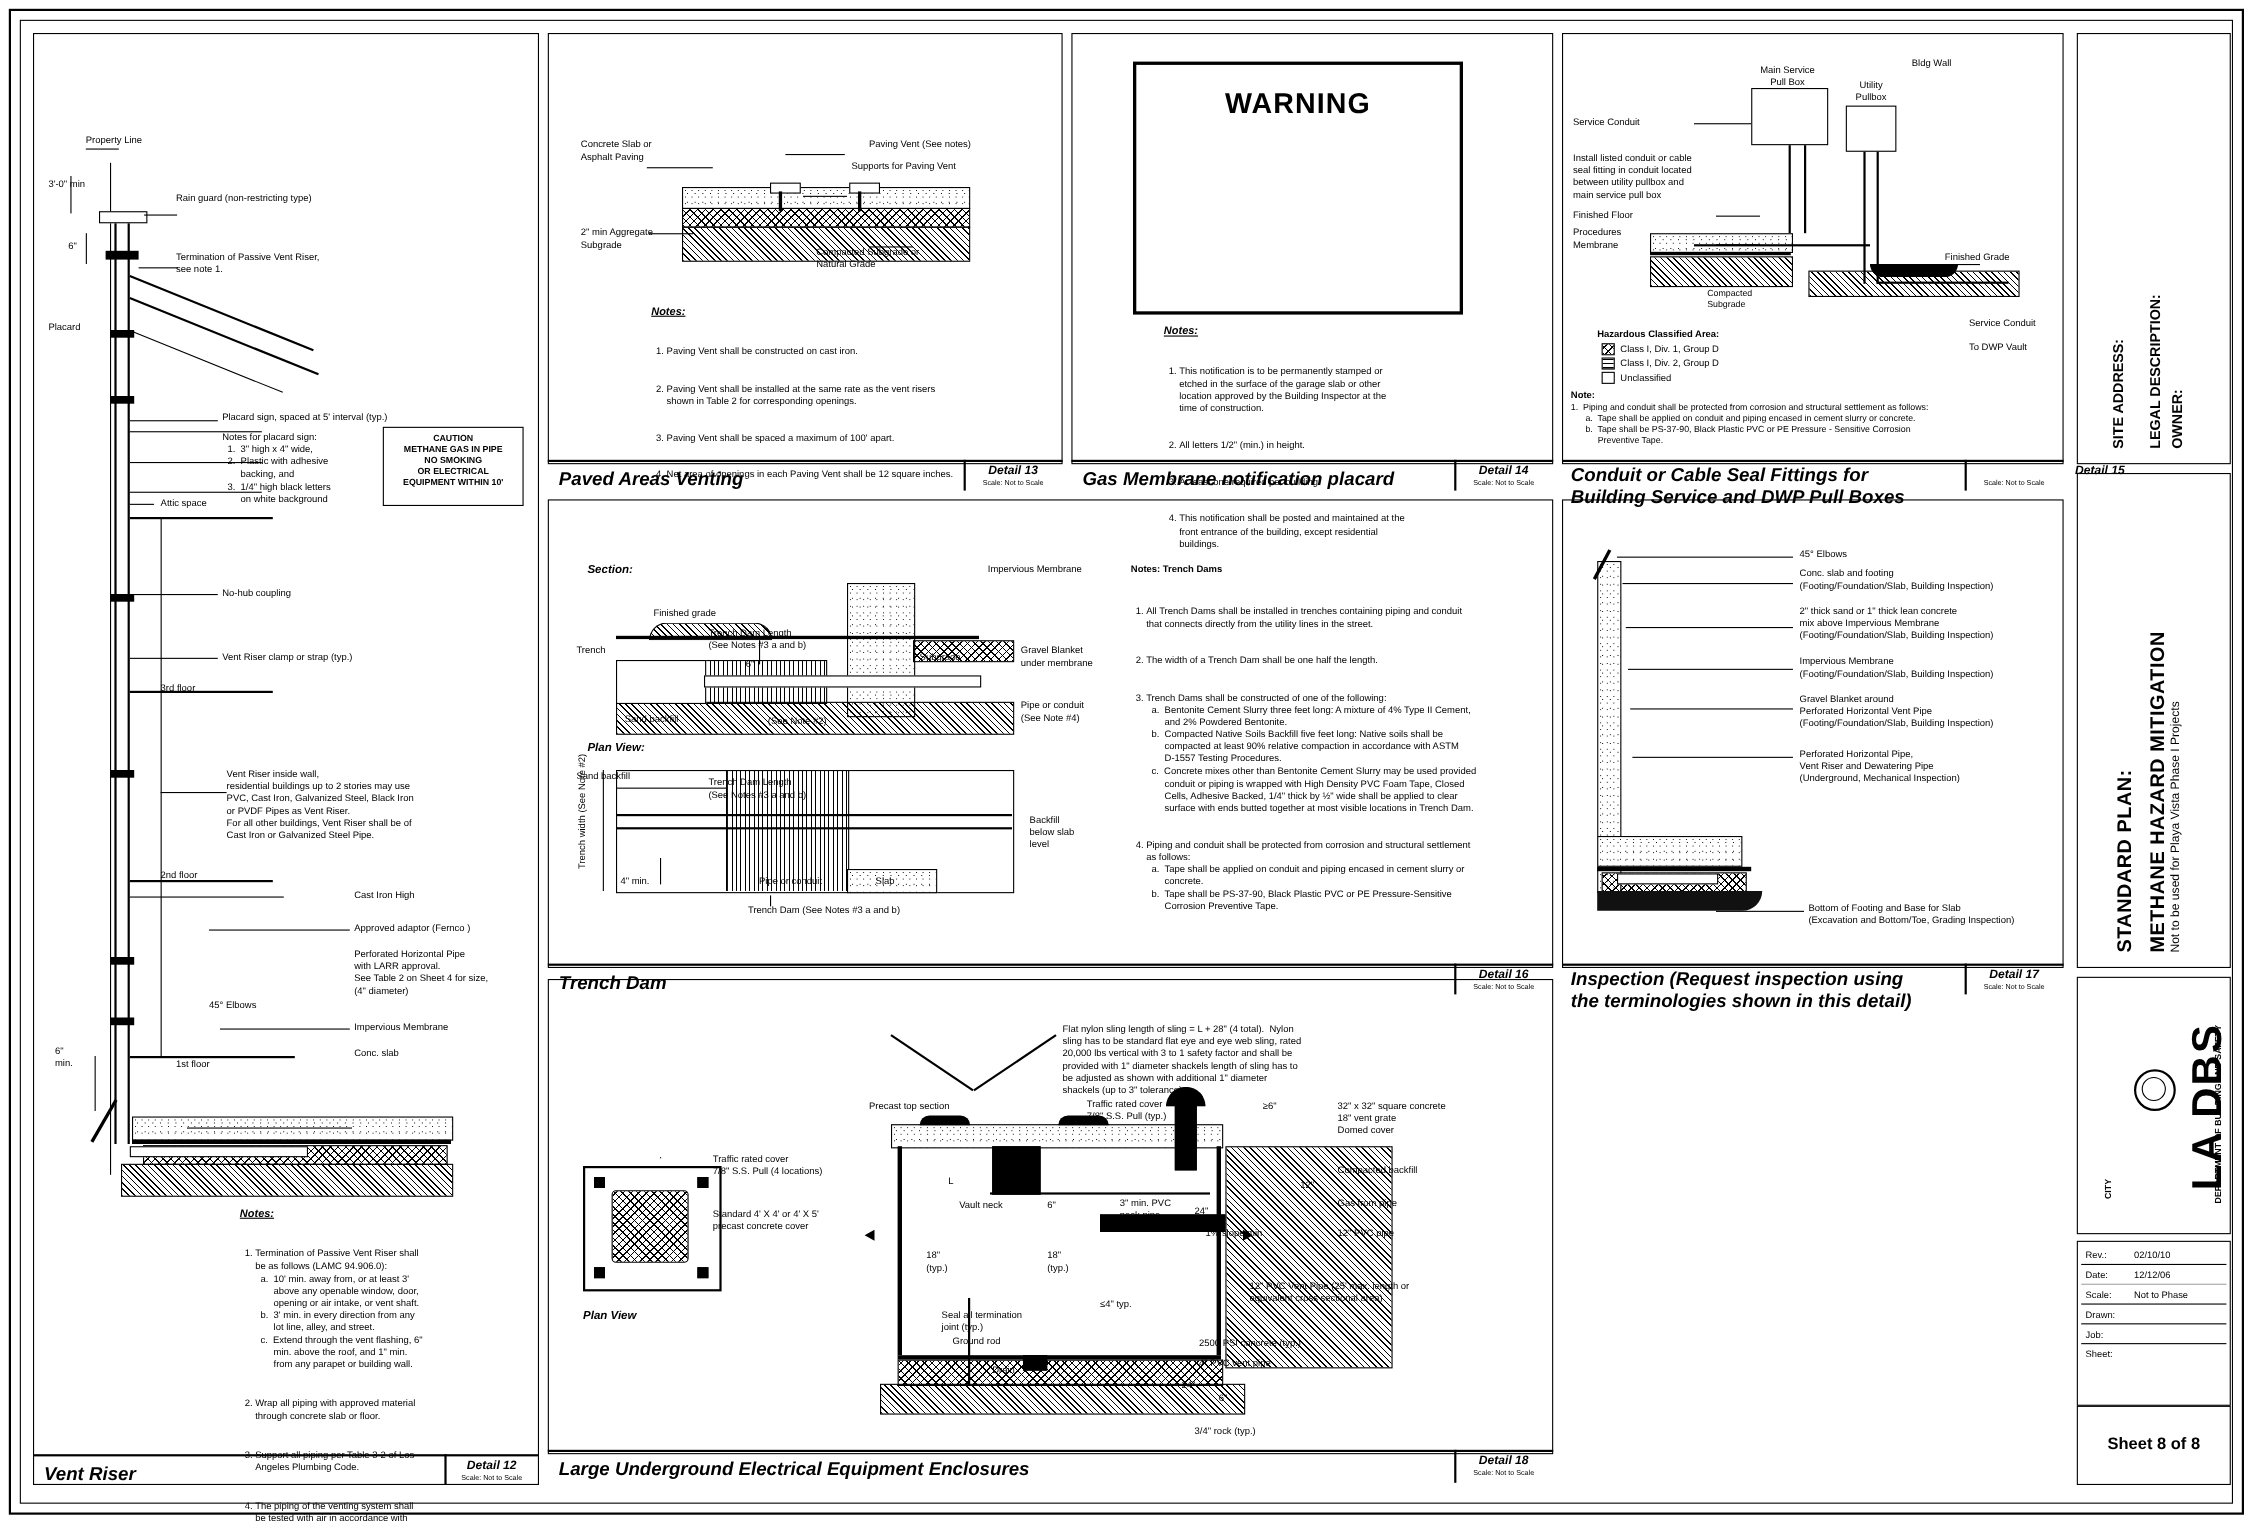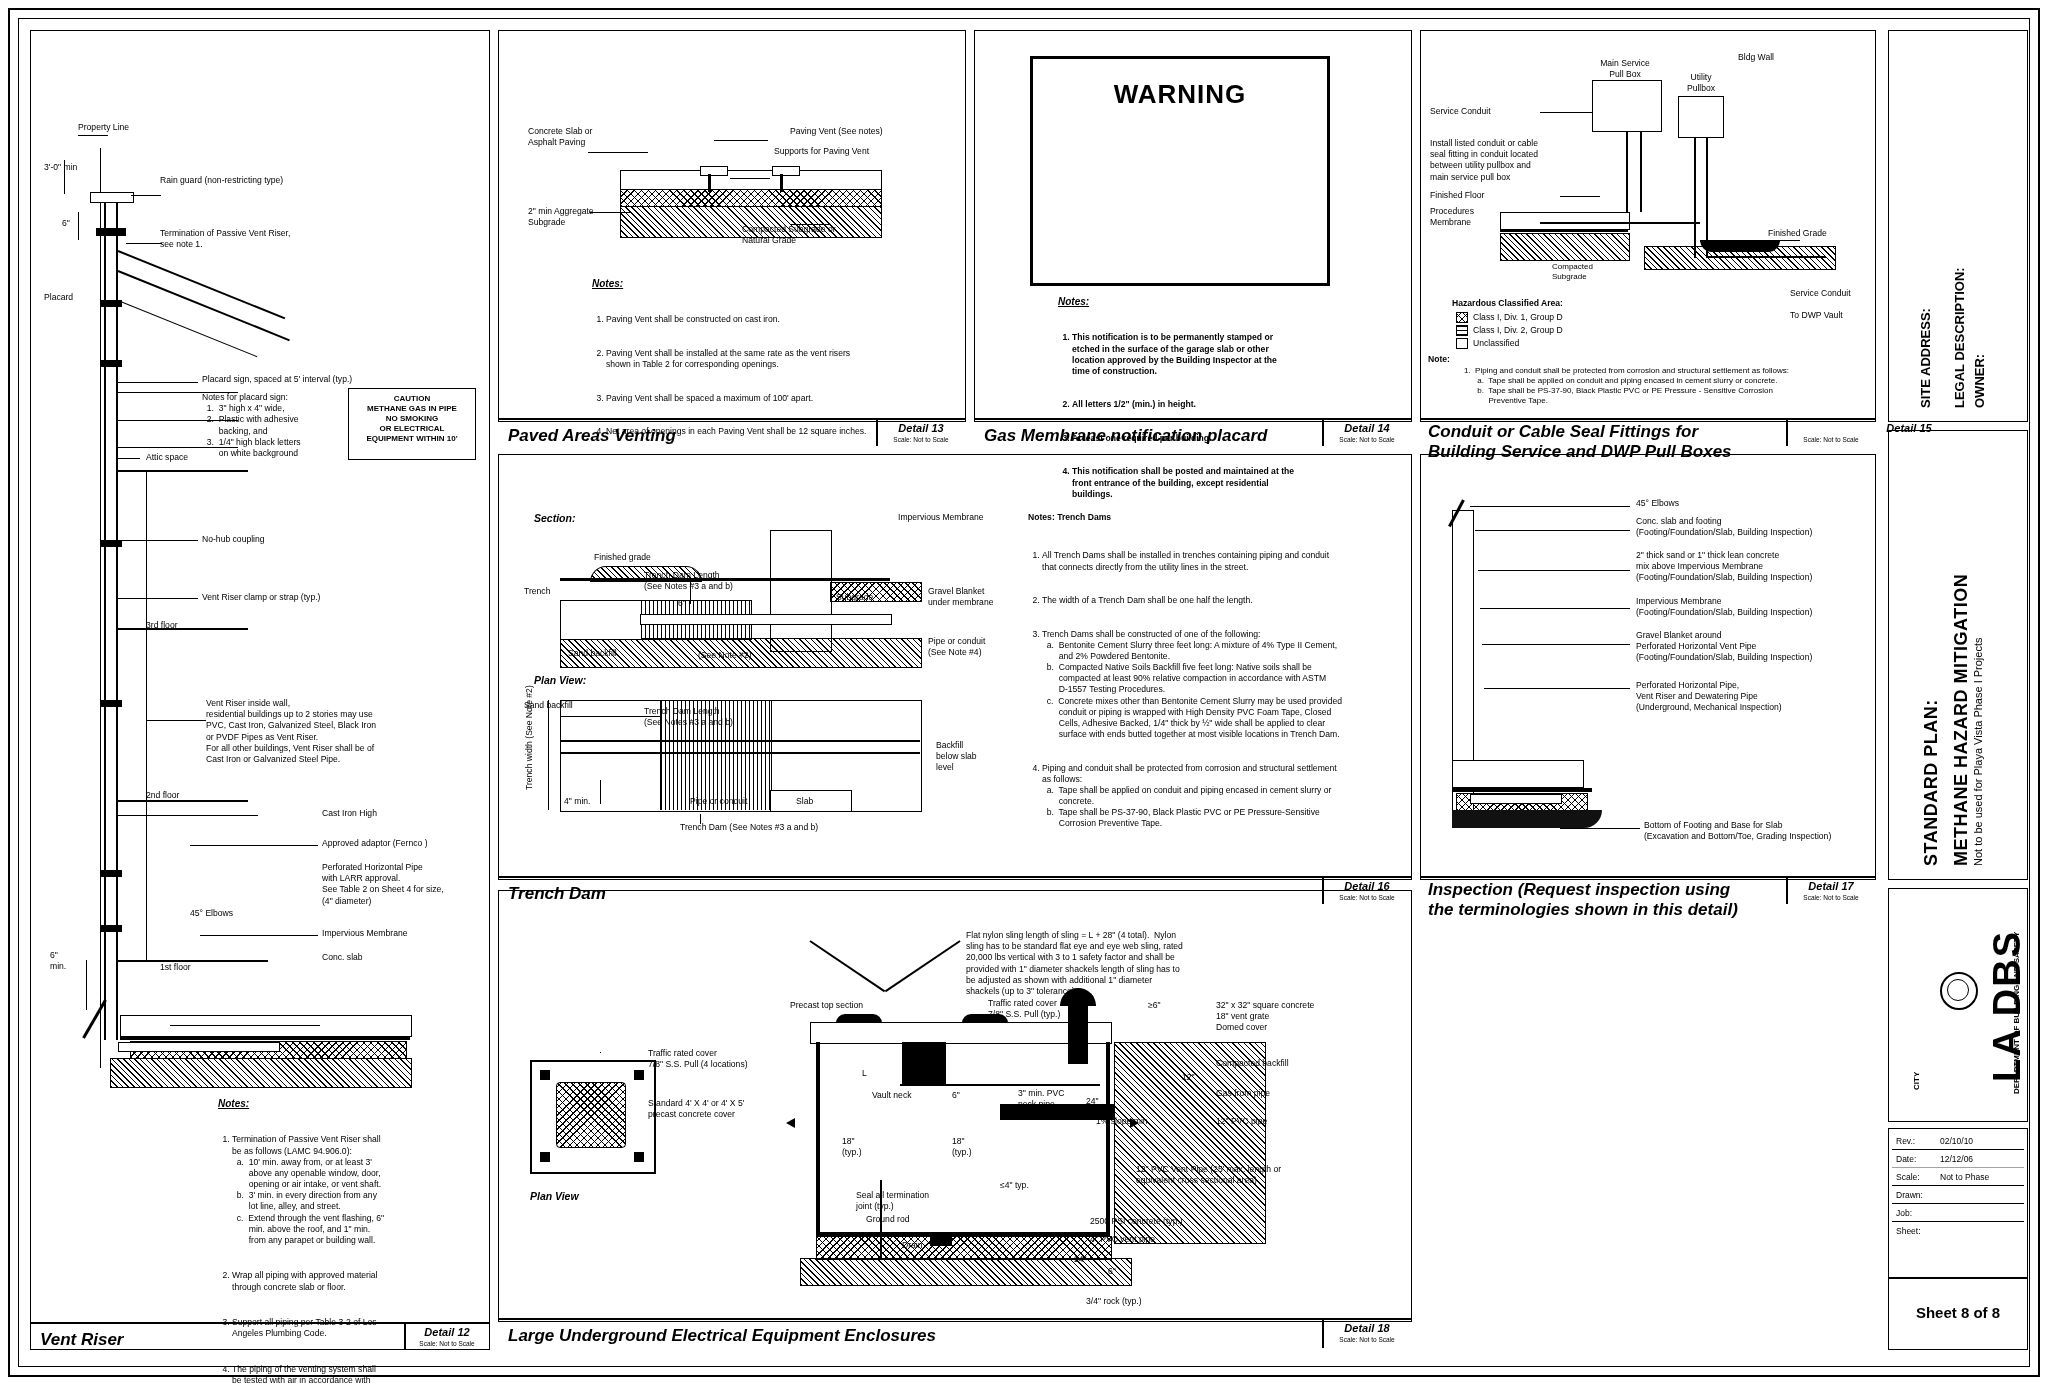--- a/index.html
+++ b/index.html
@@ -212,21 +212,21 @@
   <div class="line vline" style="left:876px;top:418px;width:2px;height:28px;"></div>
   <div class="detlabel" style="left:508px;top:426px;">Paved Areas Venting</div>
   <div class="detnum" style="left:876px;top:422px;width:90px;">Detail <span>13</span></div>
   <div class="detscale" style="left:876px;top:436px;width:90px;">Scale: Not to Scale</div>
 
   <div class="thin" style="left:974px;top:30px;width:438px;height:392px;"></div>
   <div class="warnbox" style="left:1030px;top:56px;width:300px;height:230px;"></div>
   <div class="t b ctr" style="left:1030px;top:78px;width:300px;font-size:26px;letter-spacing:1px;">WARNING</div>
   <div class="t notes-h" style="left:1058px;top:296px;">Notes:</div>
   <div style="position:absolute;left:1058px;top:310px;width:300px;">
-    <ol class="nl t t8" style="list-style-type:decimal;font-weight:bold;">
+    <ol class="nl t t8" style="list-style-type:decimal;">
       <li style="white-space:pre-wrap;">This notification is to be permanently stamped or
 etched in the surface of the garage slab or other
 location approved by the Building Inspector at the
 time of construction.</li>
       <li style="white-space:pre-wrap;">All letters 1/2" (min.) in height.</li>
       <li style="white-space:pre-wrap;">At least one required per building.</li>
       <li style="white-space:pre-wrap;">This notification shall be posted and maintained at the
 front entrance of the building, except residential
 buildings.</li>
     </ol>
@@ -284,21 +284,21 @@
     <div style="display:flex;align-items:center;gap:5px;margin-bottom:2px;">
       <span class="hatch-h" style="display:inline-block;width:10px;height:9px;border:1px solid #000;"></span>
       <span class="t8" style="font-size:8.6px;">Class I, Div. 2, Group D</span>
     </div>
     <div style="display:flex;align-items:center;gap:5px;">
       <span style="display:inline-block;width:10px;height:9px;border:1px solid #000;background:#fff;"></span>
       <span class="t8" style="font-size:8.6px;">Unclassified</span>
     </div>
   </div>
   <div class="t t8 b" style="left:1428px;top:354px;">Note:</div>
-  <div class="t t7" style="left:1428px;top:366px;width:436px;margin-left:36px;">1.  Piping and conduit shall be protected from corrosion and structural settlement as follows:
+  <div class="t t7" style="left:1428px;top:366px;width:436px;">1.  Piping and conduit shall be protected from corrosion and structural settlement as follows:
       a.  Tape shall be applied on conduit and piping encased in cement slurry or concrete.
       b.  Tape shall be PS-37-90, Black Plastic PVC or PE Pressure - Sensitive Corrosion
            Preventive Tape.</div>
   <div class="detailbar" style="left:1420px;top:418px;width:456px;height:28px;"></div>
   <div class="line vline" style="left:1786px;top:418px;width:2px;height:28px;"></div>
   <div class="detlabel" style="left:1428px;top:422px;width:350px;line-height:1.15;white-space:pre-wrap;">Conduit or Cable Seal Fittings for
 Building Service and DWP Pull Boxes</div>
   <div class="detnum" style="left:1864px;top:422px;width:90px;">Detail <span>15</span></div>
   <div class="detscale" style="left:1786px;top:436px;width:90px;">Scale: Not to Scale</div>
 

